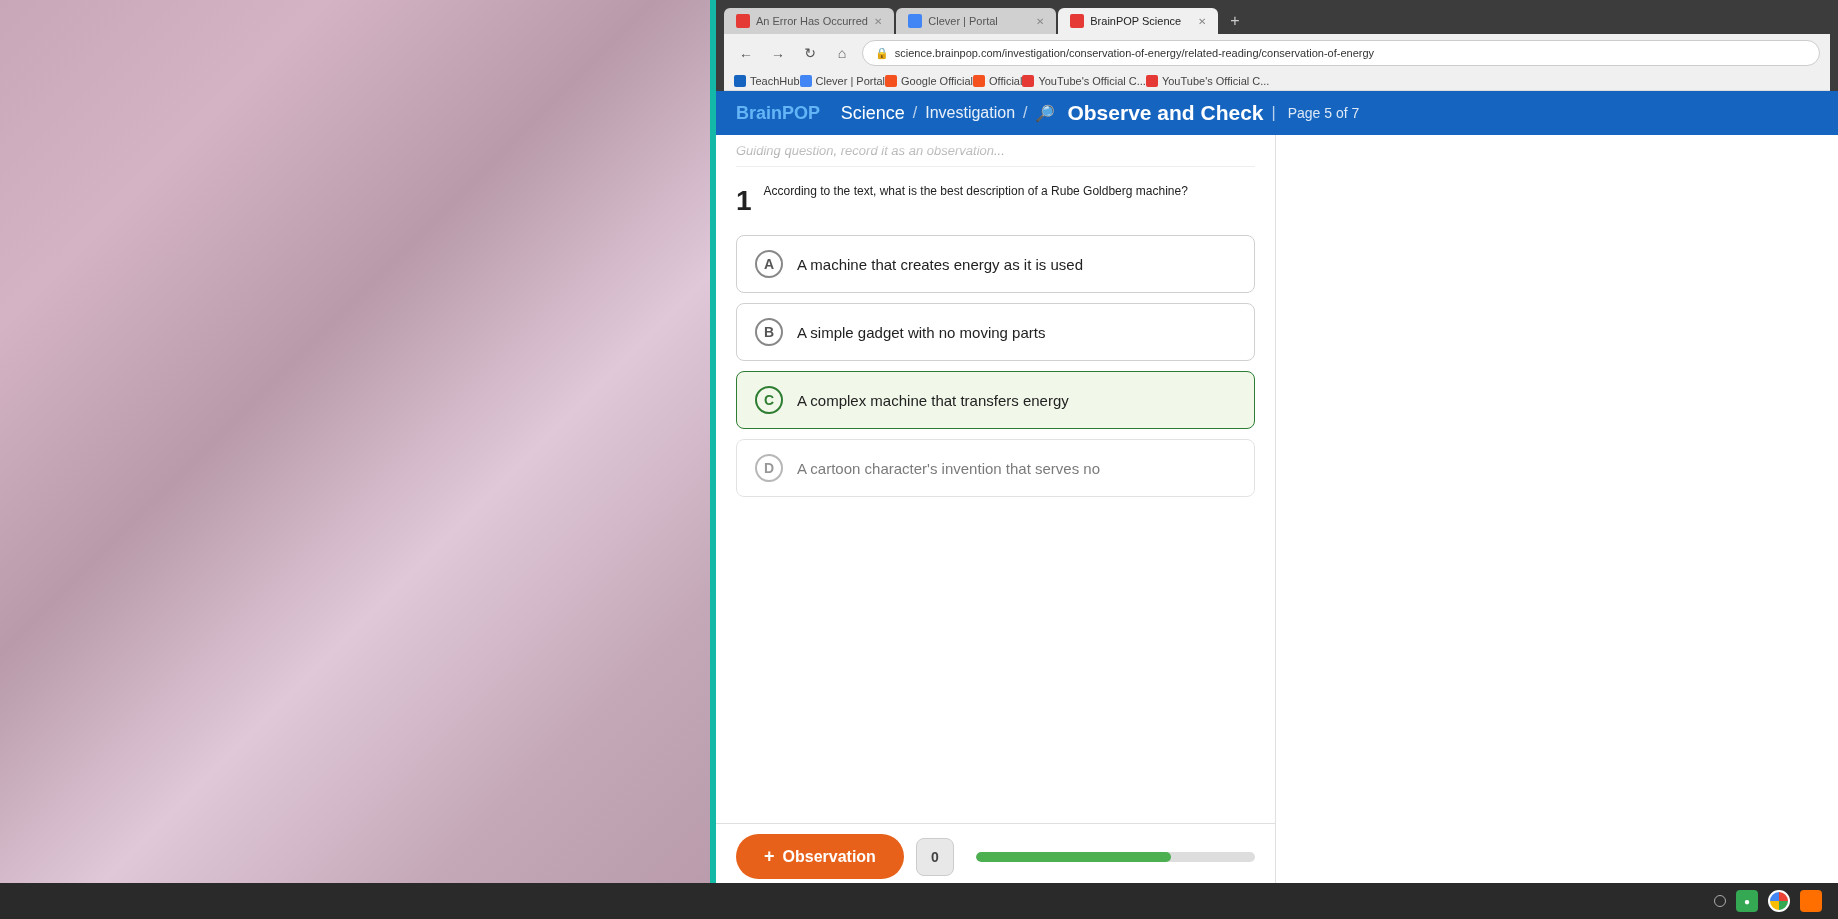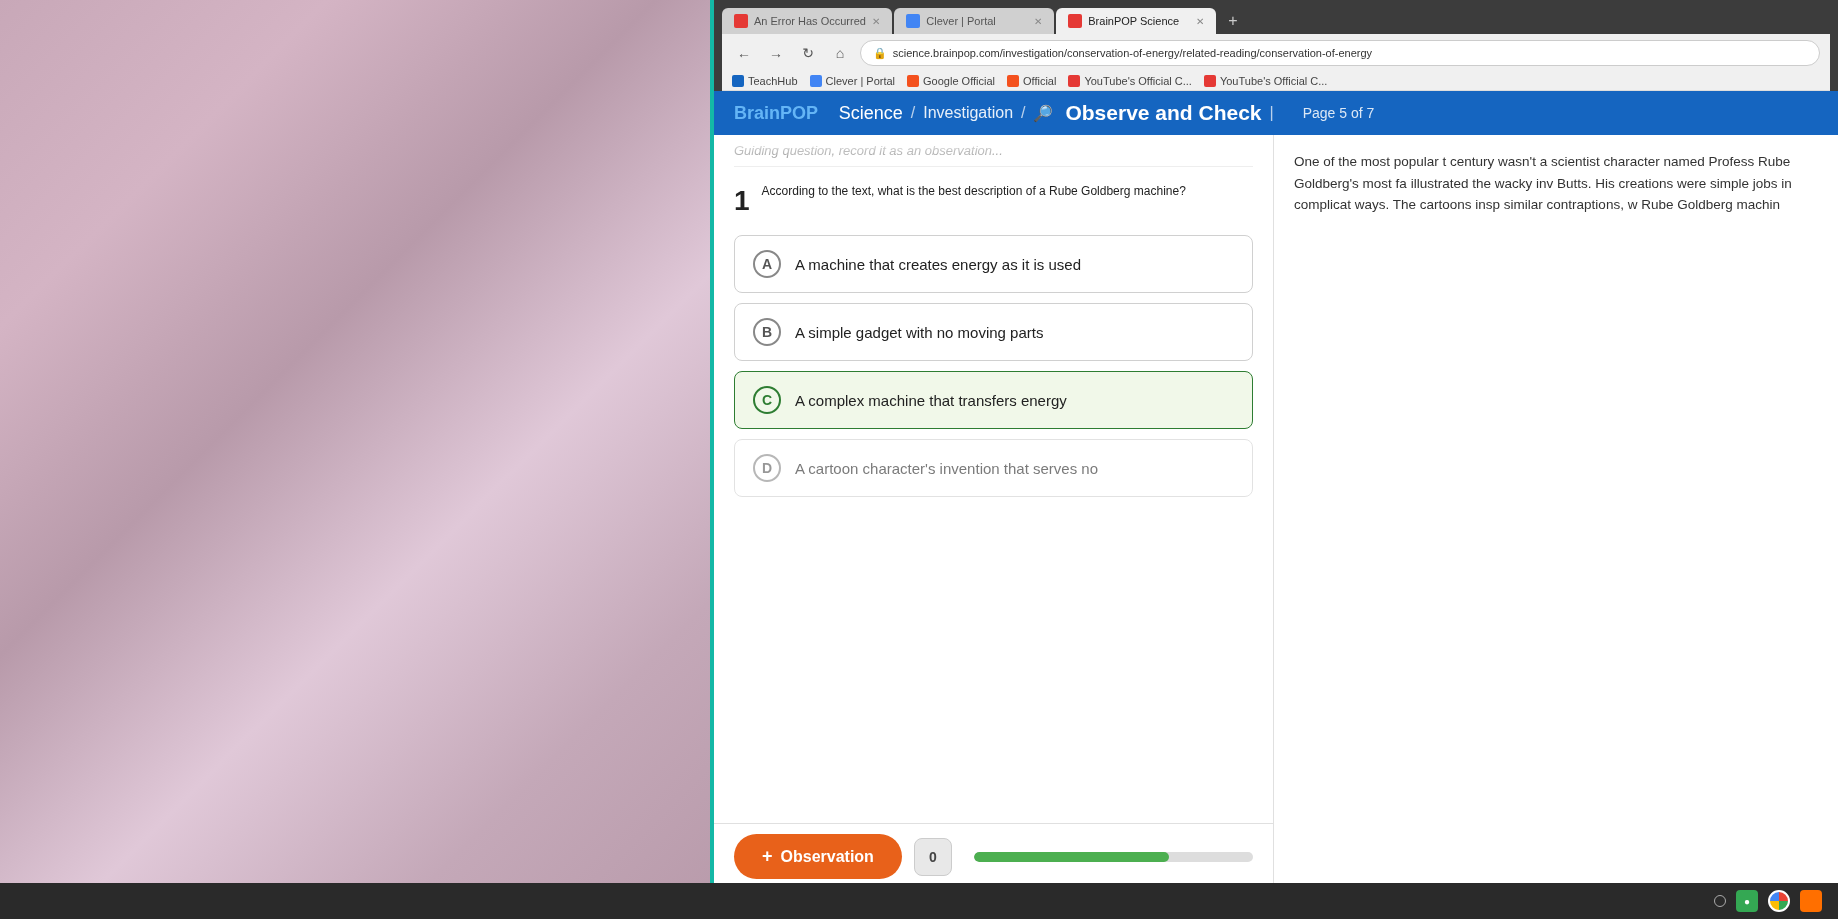--- a/index.html
+++ b/index.html
@@ -25,21 +25,21 @@
 
     
     .browser-window {
       position: absolute;
       left: 710px;
       top: 0;
       width: 1128px;
       height: 919px;
       background: #f0f0f0;
       z-index: 1;
-      border-left: 4px solid #14b8a6;
+      border-left: 6px solid #14b8a6;
     }
 
     
     .browser-chrome {
       background: #3c3c3c;
       padding: 8px 8px 0 8px;
     }
 
     
     .tab-bar {
@@ -127,21 +127,20 @@
       display: flex;
       align-items: center;
     }
 
     
     .bookmarks-bar {
       background: #f0f0f0;
       padding: 3px 10px;
       display: flex;
       align-items: center;
-      gap: 12px;
       border-bottom: 1px solid #ddd;
       font-size: 11px;
     }
 
     .bookmark-item {
       display: flex;
       align-items: center;
       gap: 4px;
       color: #444;
       cursor: pointer;
@@ -193,21 +192,21 @@
 
     .observe-check {
       color: white;
       font-size: 21px;
       font-weight: bold;
     }
 
     .page-indicator {
       color: rgba(255,255,255,0.85);
       font-size: 14px;
-      margin-left: 21px;
+      margin-left: 4px;
     }
 
     
     .two-col {
       display: flex;
       height: calc(100% - 50px);
     }
 
     
     .quiz-col {
@@ -582,23 +581,20 @@
           </div>
           <div class="progress-bar-container">
             <div class="progress-bar-fill" style="width: 70%;"></div>
           </div>
         </div>
 
       </div>
 
       <div class="reading-col">
         <div class="reading-text">
-          <p>
-            One of the most popular t century wasn't a scientist character named Profess Rube Goldberg's most fa illustrated the wacky inv Butts. His creations were simple jobs in complicat ways. The cartoons insp similar contraptions, w Rube Goldberg machin
-          </p>
         </div>
       </div>
 
     </div>
   </div>
 </div>
 
 <div class="taskbar">
   <div class="circle-indicator"></div>
   <div class="maps-icon">●</div>

